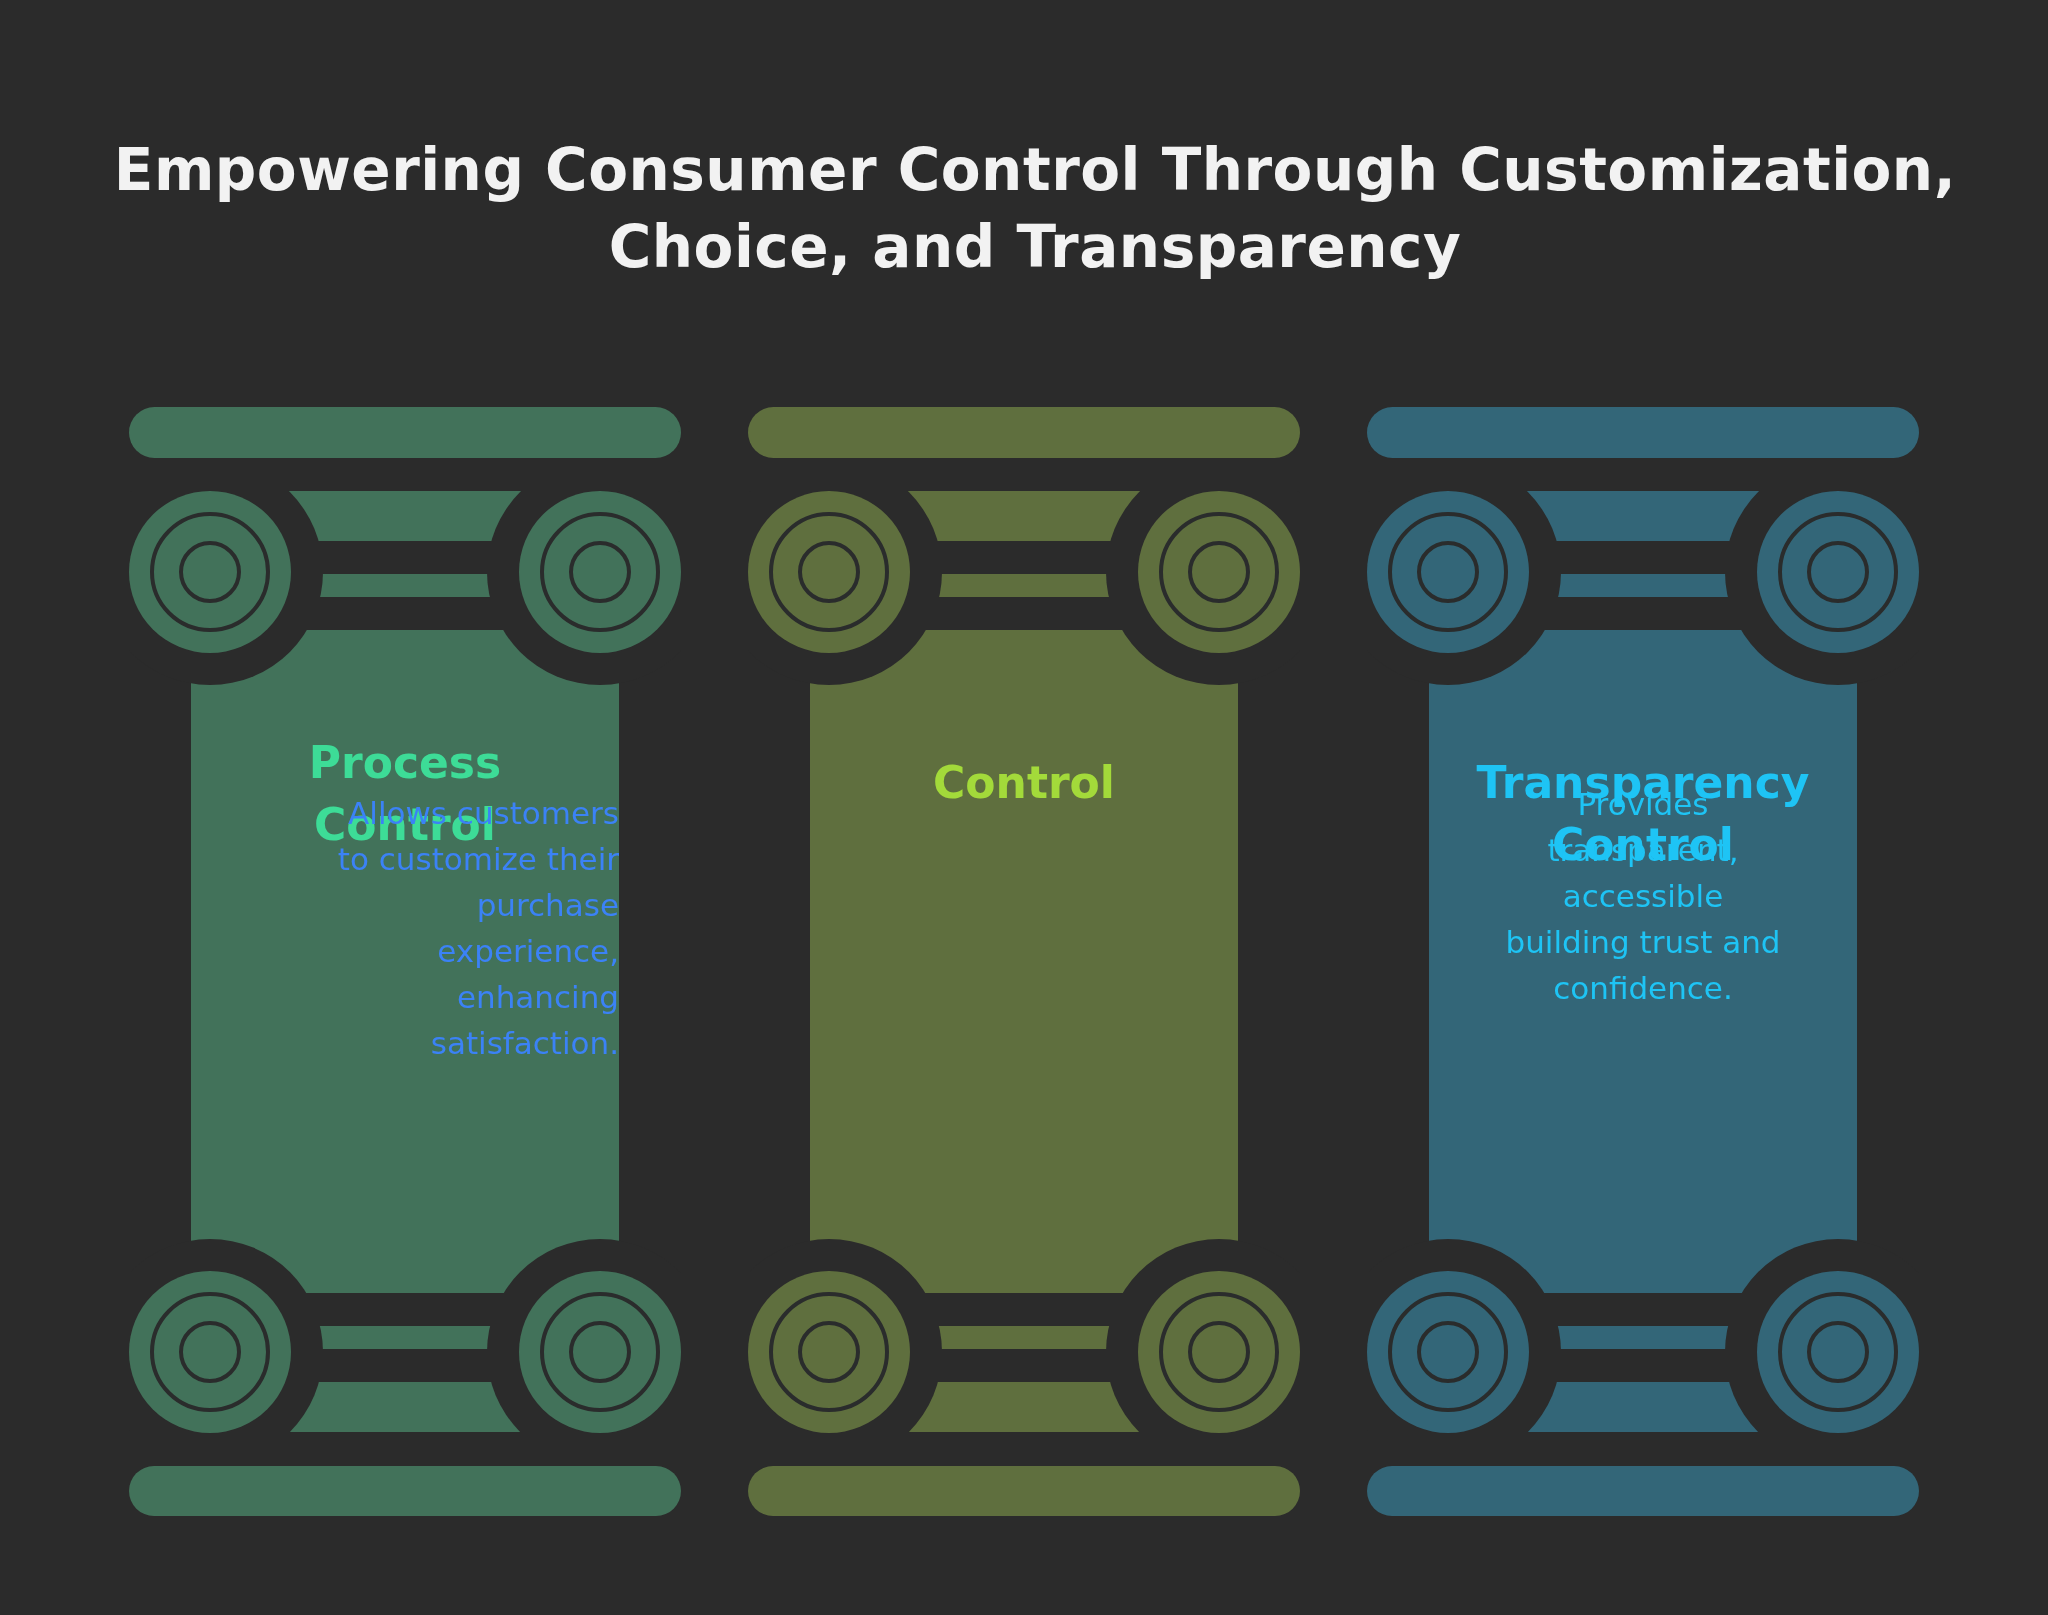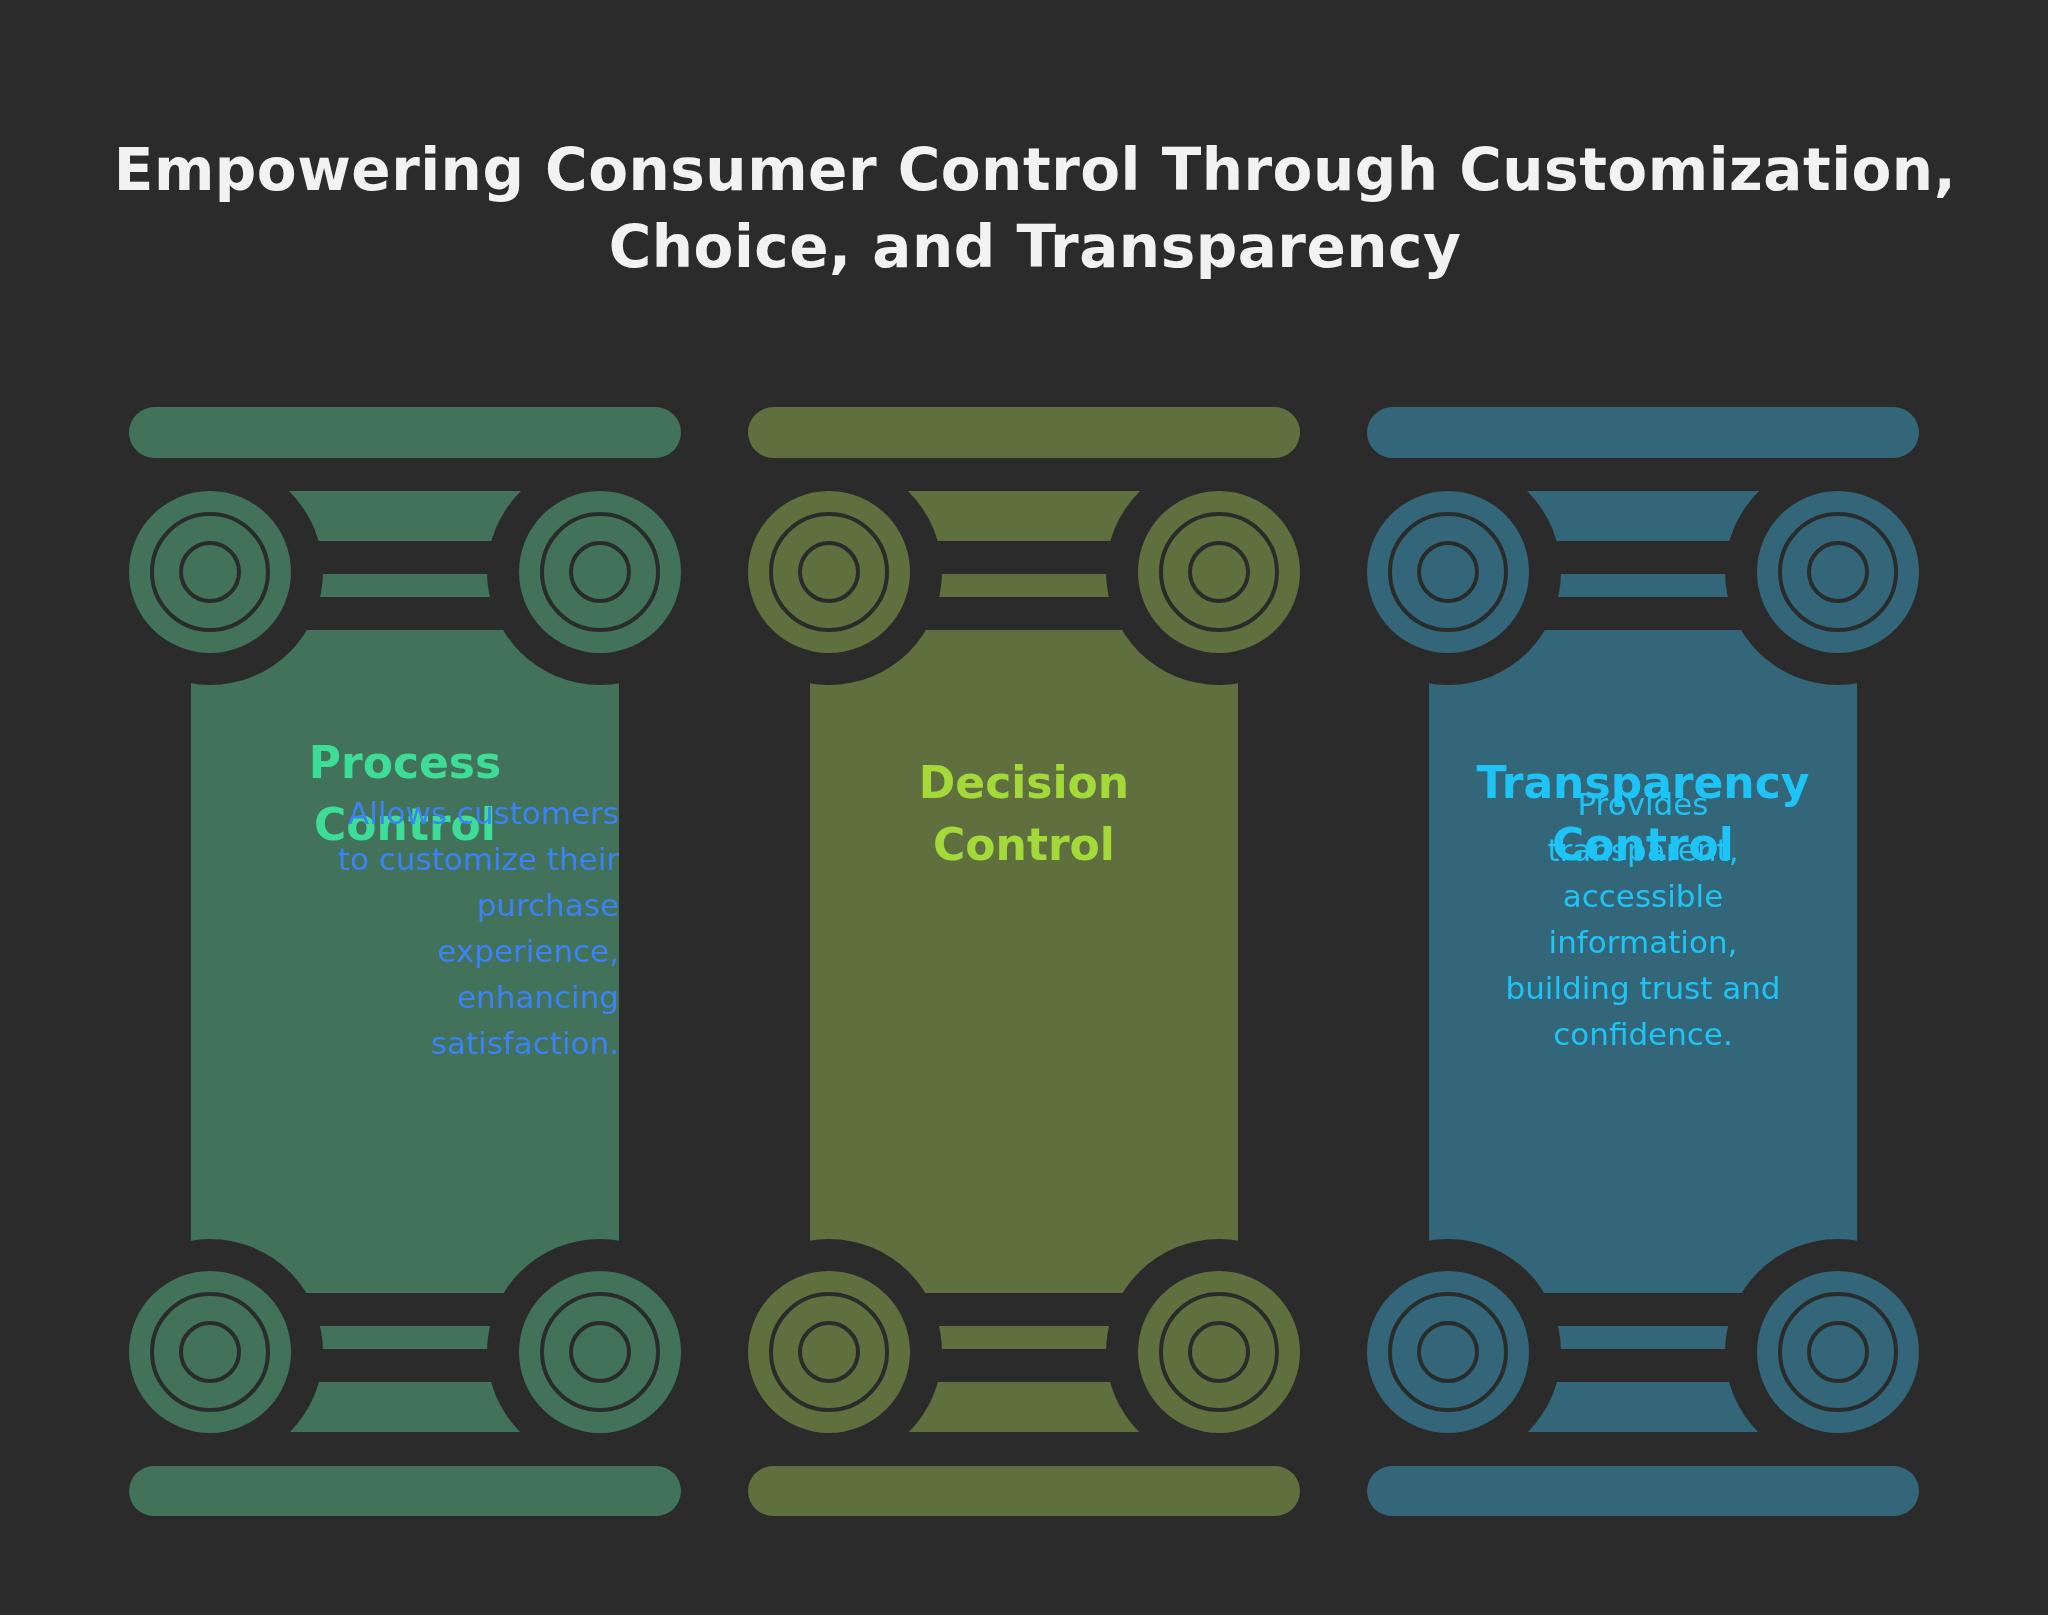--- a/index.html
+++ b/index.html
@@ -148,21 +148,20 @@
         <circle cx="81" cy="172" r="29"></circle>
       <circle cx="471" cy="172" r="58"></circle>
         <circle cx="471" cy="172" r="29"></circle>
       <circle cx="81" cy="952" r="58"></circle>
         <circle cx="81" cy="952" r="29"></circle>
       <circle cx="471" cy="952" r="58"></circle>
         <circle cx="471" cy="952" r="29"></circle>
     </g>
   </svg>
   <div class="heading" style="color: rgb(163, 218, 58); top: 352px;">
-    <span>Decision</span>
     <span>Control</span>
   </div>
 </div>
 <div class="pillar" style="left:1367px;">
   <svg width="552" height="1125" viewBox="0 0 552 1125">
     <g class="fillgrp" fill="#336678">
 
       <rect x="0" y="7" width="552" height="51" rx="25.5"></rect>
 
       <rect x="62" y="91" width="428" height="941"></rect>
@@ -210,17 +209,16 @@
     </g>
   </svg>
   <div class="heading" style="color: rgb(30, 196, 245); top: 352px;">
     <span>Transparency</span>
     <span>Control</span>
   </div>
   <div class="body-text" style="color: rgb(30, 196, 245); top: 363px; margin-top: 18px;">
       <span>Provides</span>
       <span>transparent,</span>
       <span>accessible</span>
-      <span>information,</span>
       <span>building trust and</span>
       <span>confidence.</span>
     </div>
 </div>
 
 </body></html>

